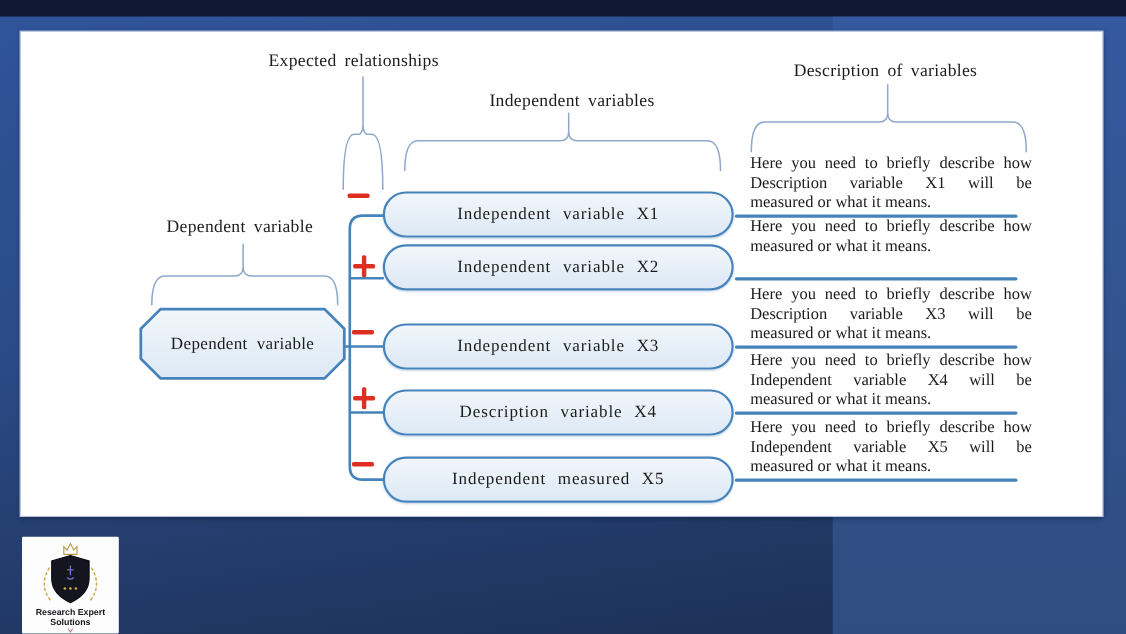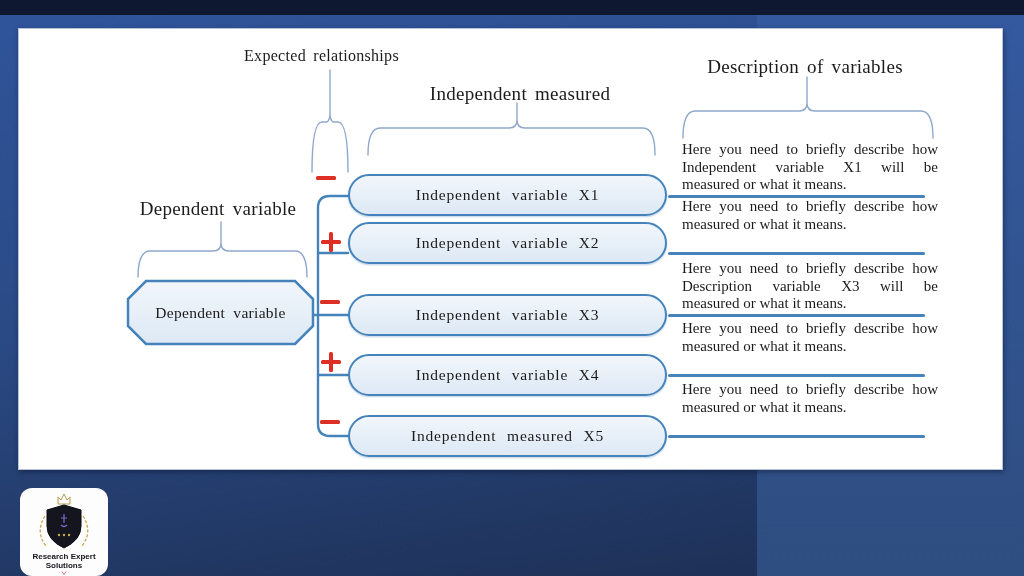--- a/index.html
+++ b/index.html
@@ -14,21 +14,21 @@
     background:linear-gradient(180deg,#34599f 0%,#2e4d7f 100%);
   }
   .panel{
     position:absolute;left:18px;top:13px;width:985px;height:442px;box-sizing:border-box;
     background:#ffffff;border:1px solid #b6c3da;box-shadow:1px 2px 5px rgba(8,16,40,.45);
   }
   svg.overlay{position:absolute;left:0;top:0;width:1024px;height:576px;pointer-events:none;}
   .brace{fill:none;stroke:#90a8cb;stroke-width:1.4;stroke-linecap:round;stroke-linejoin:round;}
   .conn{fill:none;stroke:#4583ba;stroke-width:2.4;stroke-linecap:round;}
   .octa{stroke:#4583ba;stroke-width:2.5;}
-  .lbl{position:absolute;text-align:center;font-size:19px;color:#1c1c1c;word-spacing:3px;letter-spacing:.3px;white-space:nowrap;}
+  .lbl{position:absolute;text-align:center;font-size:16px;color:#1c1c1c;word-spacing:3px;letter-spacing:.3px;white-space:nowrap;}
   #lbl-expected{left:224px;top:32px;width:195px;font-size:16px;}
   #lbl-independent{left:417px;top:68px;width:206px;}
   #lbl-description{left:692px;top:41px;width:226px;}
   #lbl-dependent{left:131px;top:183px;width:174px;}
   .deplbl{
     position:absolute;left:128px;top:267px;width:185px;height:61px;
     display:flex;align-items:center;justify-content:center;
     font-size:15.5px;color:#1b1b1b;word-spacing:4px;letter-spacing:.3px;
   }
   .ibox{
@@ -42,21 +42,21 @@
   .desc{position:absolute;left:682px;width:256px;font-size:15px;line-height:17.5px;color:#1b1b1b;}
   .desc .dl{text-align:justify;text-align-last:justify;}
   .desc .dl:last-child{text-align:justify;text-align-last:left;}
   .hline{position:absolute;left:668px;width:257px;height:2.6px;background:#4583ba;border-radius:2px;}
   .sign{position:absolute;width:22px;height:22px;transform:translate(-50%,-50%);}
   .sign i{display:block;position:absolute;background:#dd2f23;border-radius:1.5px;}
   .sign .hb{left:1px;right:1px;top:50%;height:3.8px;margin-top:-1.9px;}
   .sign .vb{top:1px;bottom:1px;left:50%;width:3.8px;margin-left:-1.9px;}
   .logo{
     position:absolute;left:20px;top:473px;width:88px;height:88px;
-    background:#fdfdfd;border-radius:12px;
+    background:#fdfdfd;border-radius:1px;
   }
 </style>
 </head>
 <body>
 
 <div class="slide">
   <div class="bg-band"></div>
   <div class="panel"></div>
 
   <svg class="overlay" viewBox="0 0 1024 576">
@@ -68,33 +68,33 @@
     </defs>
     <path class="brace" d="M312,157 Q312,107 322,107 L327,107 Q330,105 330,98 L330,55 L330,98 Q330,105 333,107 L338,107 Q348,107 348,157"></path>
     <path class="brace" d="M368,140 Q368,113 380,113 L509,113 Q517,113 517,105 L517,88 L517,105 Q517,113 525,113 L643,113 Q655,113 655,140"></path>
     <path class="brace" d="M683,123 Q683,96 695,96 L799,96 Q807,96 807,88 L807,62 L807,88 Q807,96 815,96 L921,96 Q933,96 933,123"></path>
     <path class="brace" d="M138,262 Q138,236 150,236 L213,236 Q221,236 221,228 L221,207 L221,228 Q221,236 229,236 L295,236 Q307,236 307,262"></path>
     <path class="conn" d="M348,181 H330 Q318,181 318,193 V409 Q318,421 330,421 H348 M318,238 H348 M310,300 H348 M318,360 H348"></path>
     <path class="octa" fill="url(#bf)" d="M146,266 H295 L313,284 V311 L295,329 H146 L128,311 V284 Z"></path>
   </svg>
 
   <div class="lbl" id="lbl-expected">Expected relationships</div>
-  <div class="lbl" id="lbl-independent">Independent measured</div>
+  <div class="lbl" id="lbl-independent">Independent variables</div>
   <div class="lbl" id="lbl-description">Description of variables</div>
   <div class="lbl" id="lbl-dependent">Dependent variable</div>
   <div class="deplbl">Dependent variable</div>
 
   <div id="rows">
       <div class="sign minus" style="left: 326px; top: 163px;">
         <i class="hb"></i>
       </div>
       <div class="ibox" style="top: 159px;">Independent variable X1</div>
       <div class="desc" style="top: 126px;">
         <div class="dl">Here you need to briefly describe how</div>
-        <div class="dl">Independent variable X1 will be</div>
+        <div class="dl">Description variable X1 will be</div>
         <div class="dl">measured or what it means.</div>
       </div>
       <div class="hline" style="top: 180px;"></div>
       <div class="sign plus" style="left: 331px; top: 227px;">
         <i class="hb"></i>
         <i class="vb"></i>
       </div>
       <div class="ibox" style="top: 207px;">Independent variable X2</div>
       <div class="desc" style="top: 183px;">
         <div class="dl">Here you need to briefly describe how</div>
@@ -108,32 +108,34 @@
       <div class="desc" style="top: 245px;">
         <div class="dl">Here you need to briefly describe how</div>
         <div class="dl">Description variable X3 will be</div>
         <div class="dl">measured or what it means.</div>
       </div>
       <div class="hline" style="top: 299px;"></div>
       <div class="sign plus" style="left: 331px; top: 347px;">
         <i class="hb"></i>
         <i class="vb"></i>
       </div>
-      <div class="ibox" style="top: 339px;">Independent variable X4</div>
+      <div class="ibox" style="top: 339px;">Description variable X4</div>
       <div class="desc" style="top: 305px;">
         <div class="dl">Here you need to briefly describe how</div>
+        <div class="dl">Independent variable X4 will be</div>
         <div class="dl">measured or what it means.</div>
       </div>
       <div class="hline" style="top: 359px;"></div>
       <div class="sign minus" style="left: 330px; top: 407px;">
         <i class="hb"></i>
       </div>
       <div class="ibox" style="top: 400px;">Independent measured X5</div>
       <div class="desc" style="top: 366px;">
         <div class="dl">Here you need to briefly describe how</div>
+        <div class="dl">Independent variable X5 will be</div>
         <div class="dl">measured or what it means.</div>
       </div>
       <div class="hline" style="top: 420px;"></div>
     </div>
 
   <div class="logo">
     <svg width="88" height="88" viewBox="0 0 88 88">
       <path d="M38,16 V9 L41,12 L44,6 L47,12 L50,9 V16 Z" fill="none" stroke="#b79b4d" stroke-width="1"></path>
       <path d="M25,28 Q15,44 26,58" fill="none" stroke="#c9a84c" stroke-width="1.3" stroke-dasharray="3,1.8"></path>
       <path d="M63,28 Q73,44 62,58" fill="none" stroke="#c9a84c" stroke-width="1.3" stroke-dasharray="3,1.8"></path>

